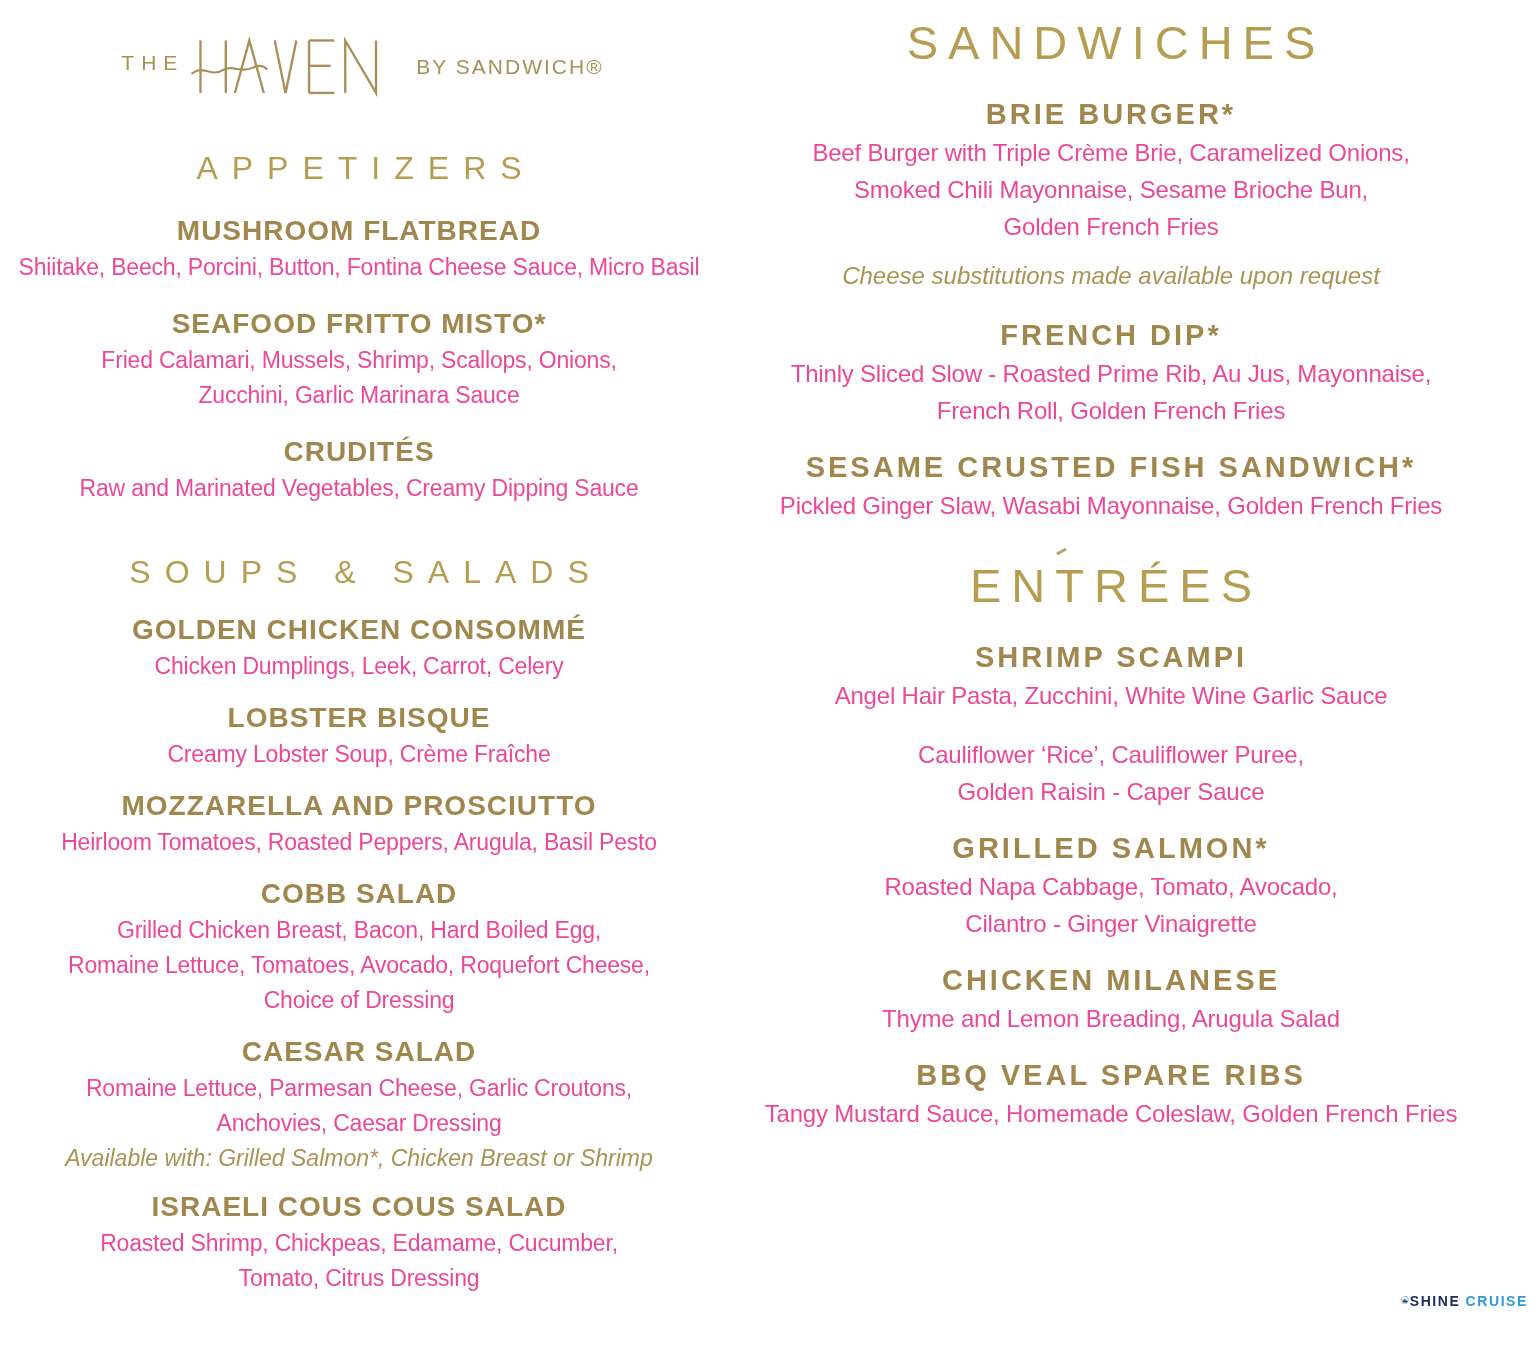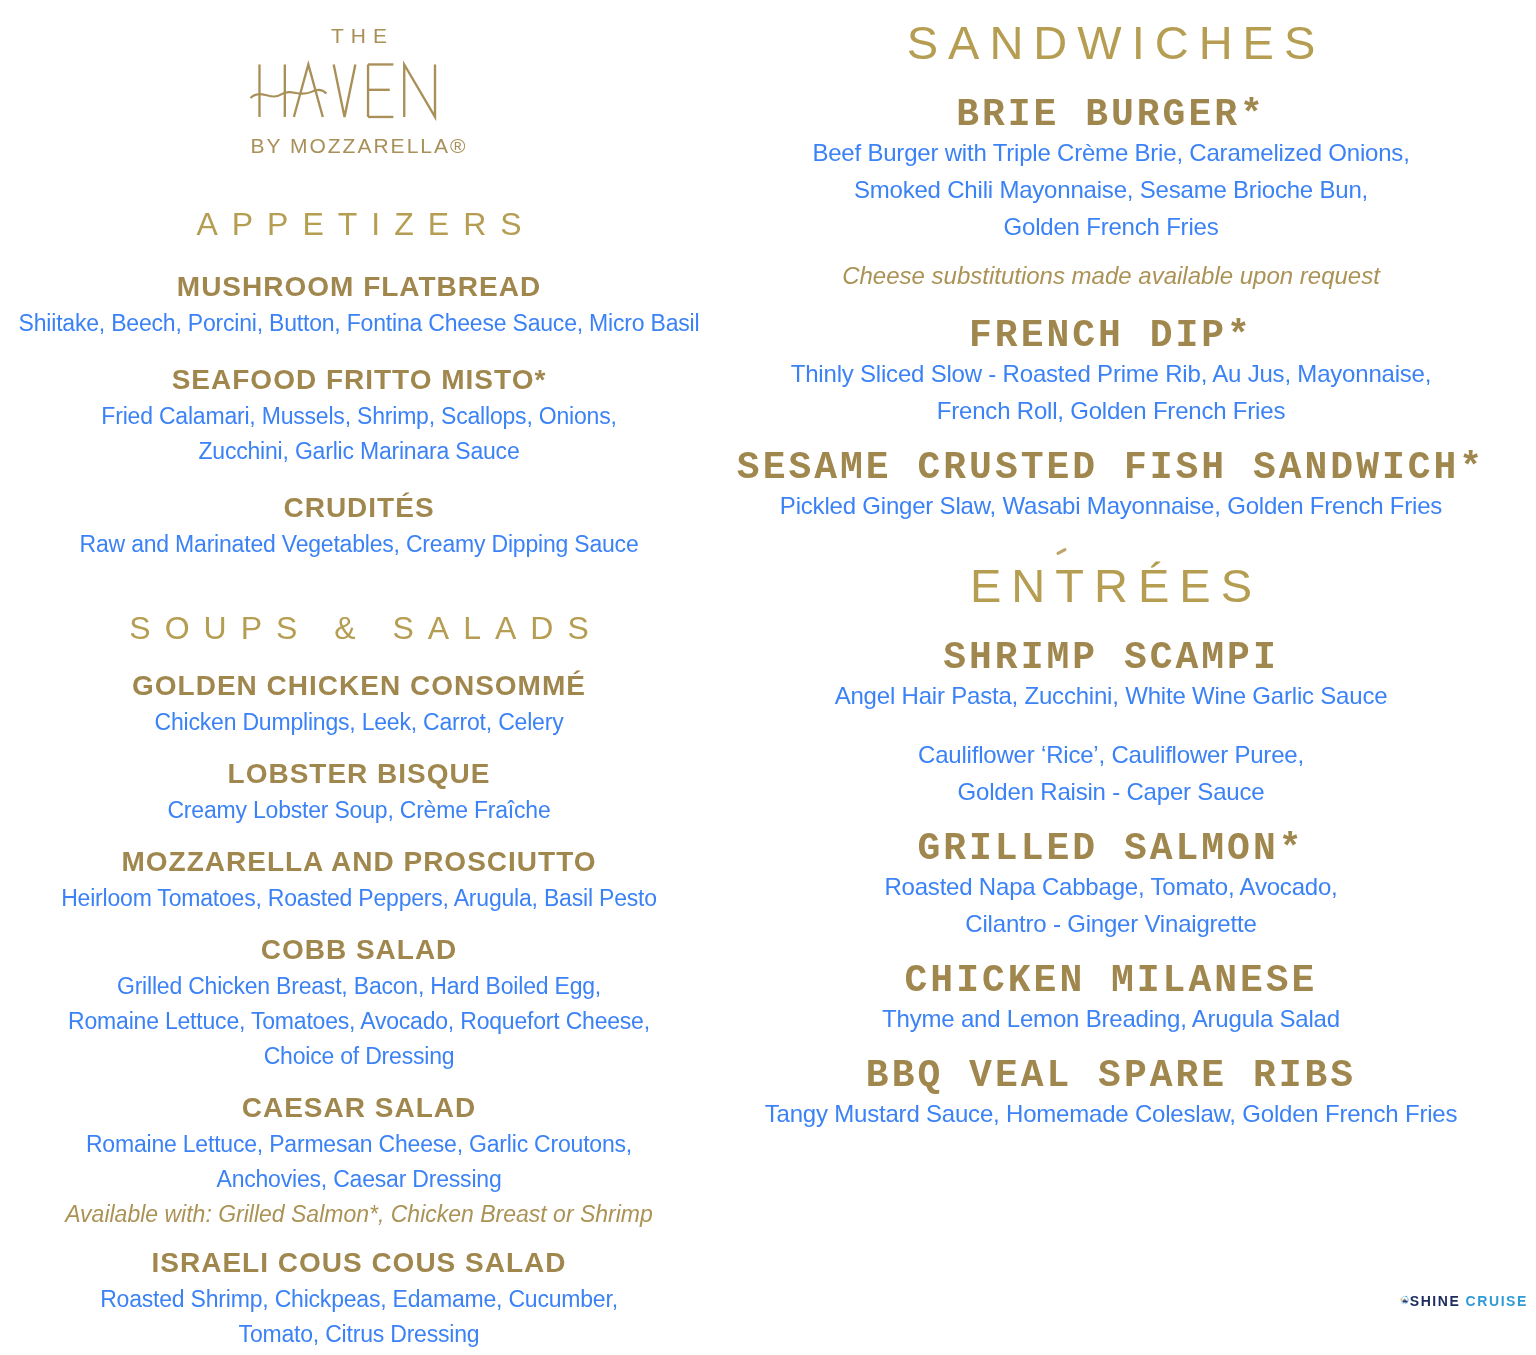--- a/index.html
+++ b/index.html
@@ -6,21 +6,21 @@
   body{
     width:1536px;height:1355px;position:relative;overflow:hidden;
     font-family:"Liberation Sans", sans-serif;
     -webkit-font-smoothing:antialiased;
   }
   .col{position:absolute;top:0;display:flex;flex-direction:column;align-items:center;text-align:center;}
   .col.left{left:18px;width:682px;padding-top:24px;}
   .col.right{left:700px;width:822px;padding-top:16px;}
 
   
-  .brand{display:flex;flex-direction:column;align-items:center;}
+  .brand{display:flex;flex-direction:row;align-items:center;}
   .brand-the{font-size:21px;letter-spacing:7px;color:#a89058;padding-left:7px;}
   .haven-svg{width:232px;height:76px;margin-top:2px;}
   .brand-by{font-size:21px;letter-spacing:2px;color:#a89058;margin-top:8px;white-space:nowrap;}
 
   
   .section-header{
     font-size:32px;line-height:48px;letter-spacing:14px;color:#b59d52;
     white-space:nowrap;padding-left:14px;font-weight:400;
   }
   .col.left .section-header{margin-top:42px;}
@@ -28,23 +28,23 @@
   .col.right .section-header.entrees{margin-top:6px;}
 
   
   .item{display:flex;flex-direction:column;align-items:center;}
   .col.left .item{margin-top:22px;}
   .col.right .item{margin-top:28px;}
   .item-name{
     font-weight:700;font-size:28px;line-height:33px;color:#a0874e;
     letter-spacing:1px;white-space:nowrap;
   }
-  .col.right .item-name{font-size:38px;letter-spacing:3px;font-family:Liberation Mono, monospace;}
+  .col.right .item-name{font-size:29px;letter-spacing:3px;}
   .dline{
-    font-size:23px;line-height:35px;color:#3b82f6;letter-spacing:-0.2px;white-space:nowrap;text-align:center;
+    font-size:23px;line-height:35px;color:#ec4899;letter-spacing:-0.2px;white-space:nowrap;text-align:center;
   }
   .col.right .dline{font-size:24px;line-height:37px;}
   .item-name + .dline{margin-top:3px;}
   .item-note{
     font-style:italic;font-size:23px;line-height:30px;color:#ab9255;white-space:nowrap;
   }
   .col.right .item-note{font-size:24px;margin-top:16px;}
   .col.left .item-note{margin-top:2px;}
 
   
@@ -89,21 +89,21 @@
           <path d="M130,16 L130,74"></path>
             <path d="M130,16 L158,16"></path>
             <path d="M130,44 L154,44"></path>
             <path d="M130,74 L158,74"></path>
 
           <path d="M170,74 L170,16 L204,74 L204,16"></path>
 
           <path d="M0,53 C 12,42 22,57 34,49 C 45,42 55,53 68,46 C 74,43 80,44 84,48" stroke-width="2.3"></path>
         </g>
       </svg>
-      <div class="brand-by">BY MOZZARELLA®</div>
+      <div class="brand-by">BY SANDWICH®</div>
     </div>
 
     <div class="section-header">APPETIZERS</div>
 
     <div class="item">
       <div class="item-name">MUSHROOM FLATBREAD</div>
       <div class="dline">Shiitake, Beech, Porcini, Button, Fontina Cheese Sauce, Micro Basil</div>
     </div>
 
     <div class="item">

